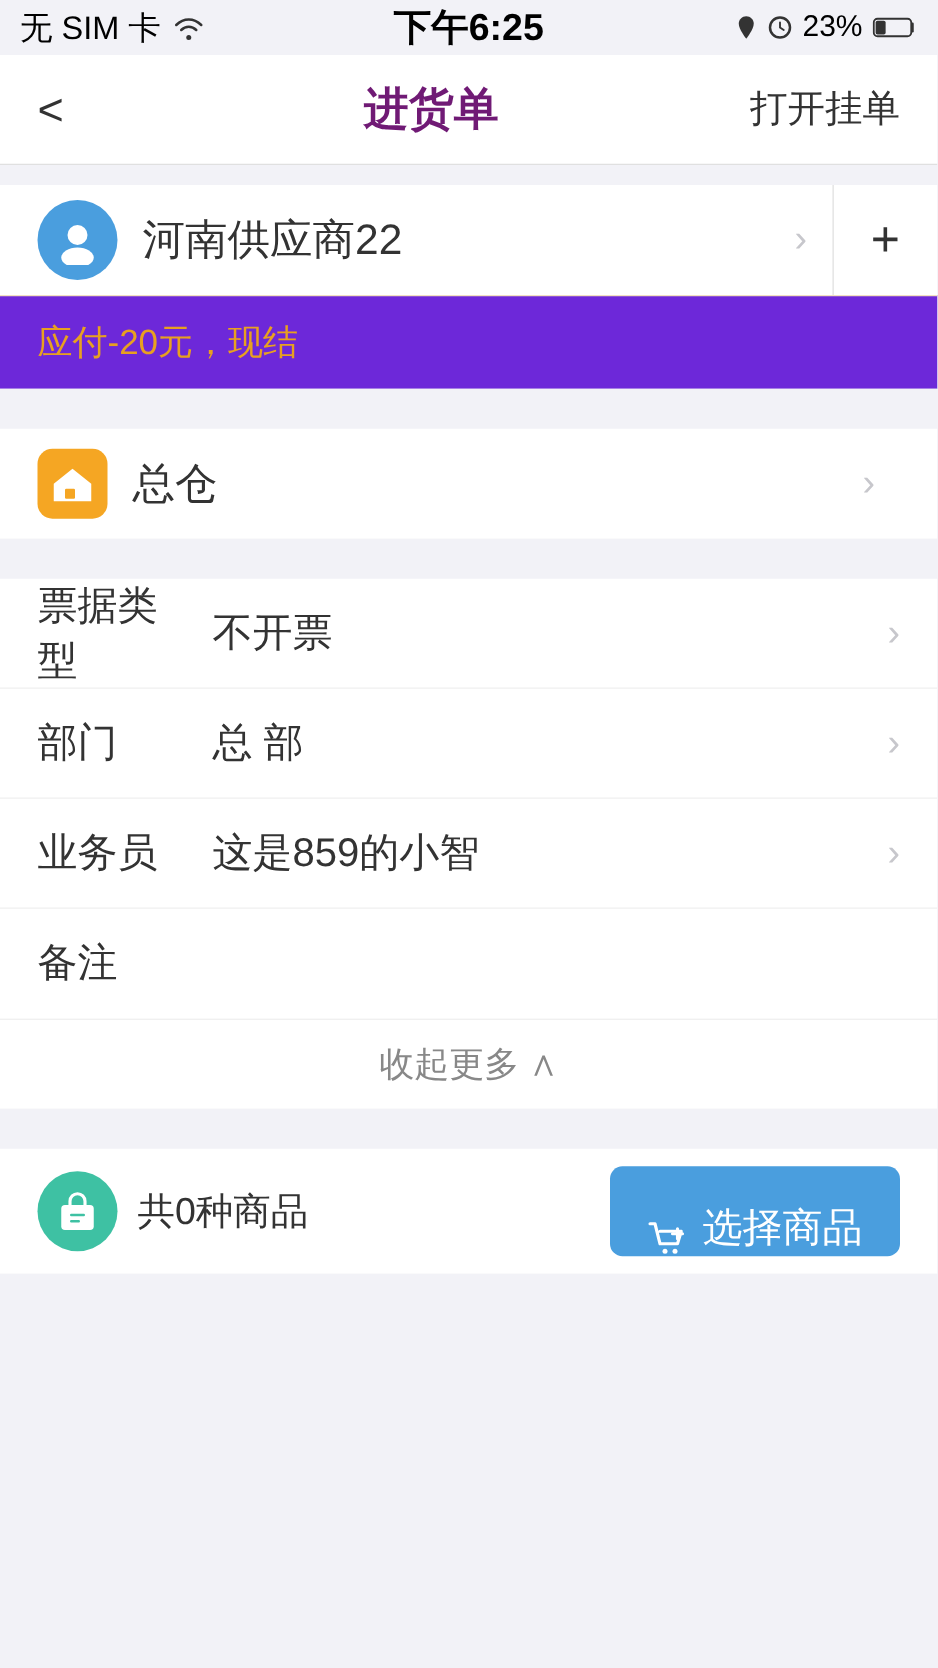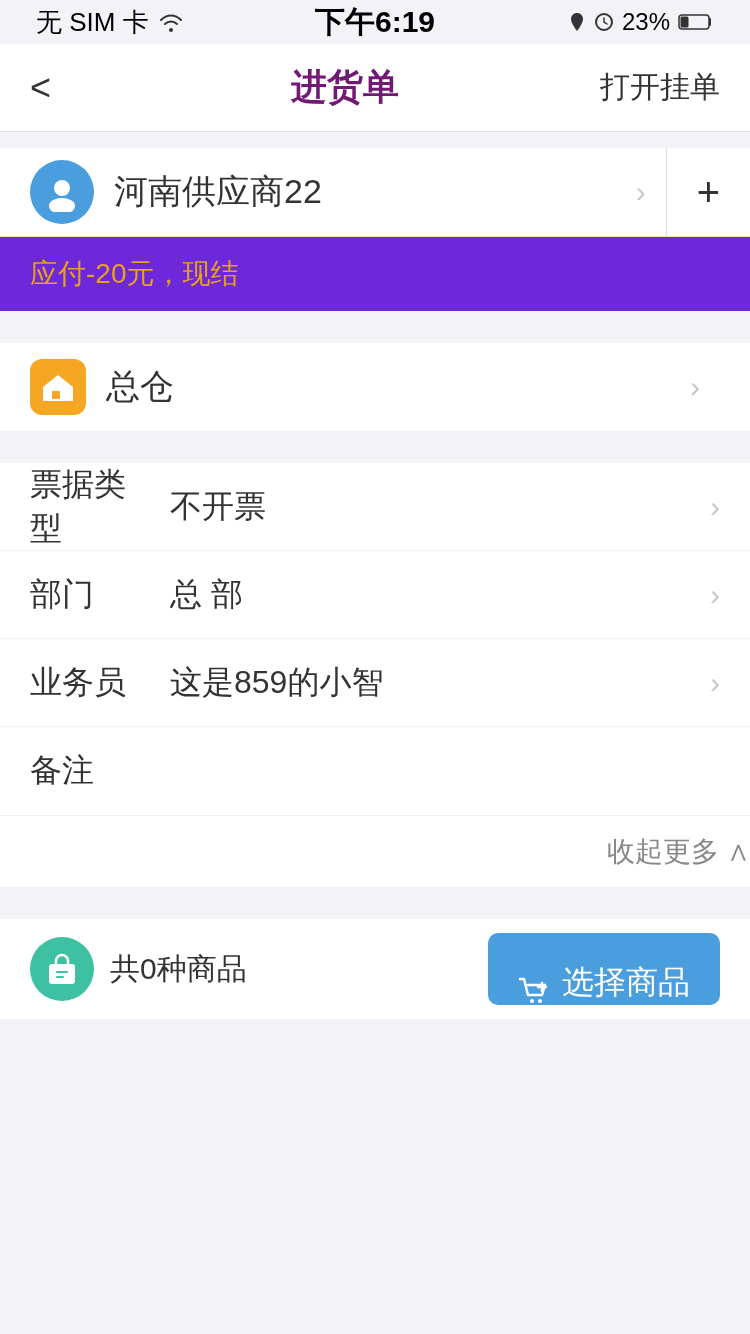--- a/index.html
+++ b/index.html
@@ -13,21 +13,21 @@
     }
 
     
     .status-bar {
       width: 100%;
       height: 44px;
       background: #f2f2f7;
       display: flex;
       align-items: center;
       justify-content: space-between;
-      padding: 0 36px;
+      padding: 0 16px;
       font-size: 26px;
       font-weight: 500;
       gap: 25px;
     }
     .status-bar-left {
       display: flex;
       align-items: center;
       gap: 8px;
       font-size: 26px;
     }
@@ -203,21 +203,21 @@
     .form-row .chevron-right {
       margin: 0;
     }
 
     
     .collapse-row {
       background: #fff;
       height: 72px;
       display: flex;
       align-items: center;
-      justify-content: flex-end;
+      justify-content: center;
       font-size: 28px;
       color: #888;
       cursor: pointer;
       border-top: 1px solid #f0f0f0;
     }
 
     
     .bottom-bar {
       background: #fff;
       margin-top: 16px;
@@ -279,21 +279,21 @@
 <div class="status-bar">
   <div class="status-bar-left">
     <span>无 SIM 卡</span>
 
     <svg width="28" height="20" viewBox="0 0 28 20" fill="none">
       <path d="M14 16a2 2 0 1 1 0 4 2 2 0 0 1 0-4z" fill="#333"></path>
       <path d="M8 12c1.6-1.6 3.8-2.6 6-2.6s4.4 1 6 2.6" stroke="#333" stroke-width="2" fill="none" stroke-linecap="round"></path>
       <path d="M4 8c2.8-2.8 6.6-4.5 10-4.5s7.2 1.7 10 4.5" stroke="#333" stroke-width="2" fill="none" stroke-linecap="round"></path>
     </svg>
   </div>
-  <div class="status-bar-center">下午6:19</div>
+  <div class="status-bar-center">下午6:25</div>
   <div class="status-bar-right">
 
     <svg width="18" height="22" viewBox="0 0 18 22" fill="none">
       <path d="M9 2C5.7 2 3 4.7 3 8c0 4.5 6 12 6 12s6-7.5 6-12c0-3.3-2.7-6-6-6z" fill="#333"></path>
     </svg>
 
     <svg width="20" height="20" viewBox="0 0 20 20" fill="none">
       <circle cx="10" cy="10" r="8" stroke="#333" stroke-width="2"></circle>
       <path d="M10 6v4l3 2" stroke="#333" stroke-width="1.5" stroke-linecap="round"></path>
     </svg>

